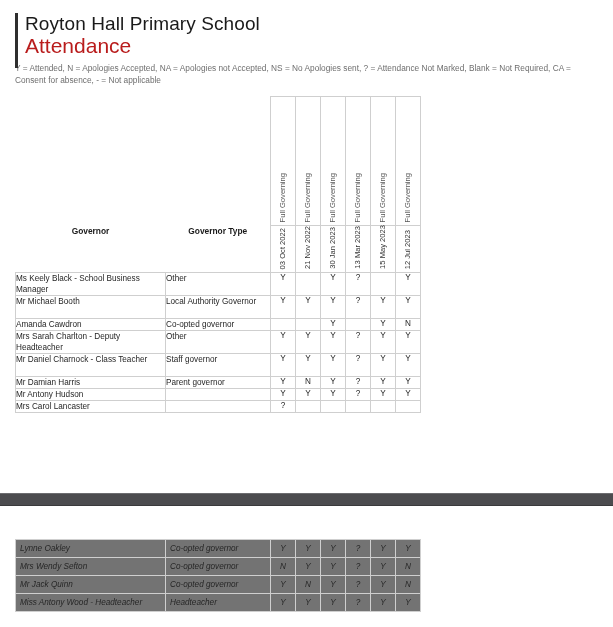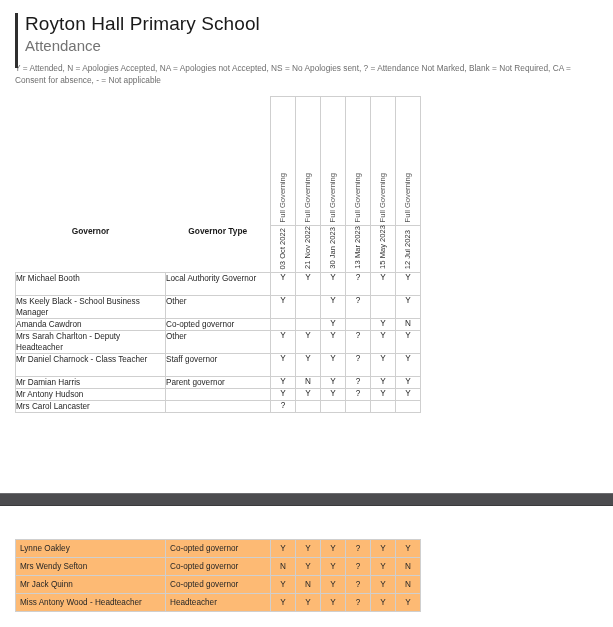--- a/index.html
+++ b/index.html
@@ -37,23 +37,23 @@
   .school-title {
     font-size: 19px;
     font-weight: normal;
     color: #1a1a1a;
     line-height: 23px;
     letter-spacing: 0.1px;
     margin: 0;
     padding: 0;
   }
   .page-subtitle {
-    font-size: 15px;
+    font-size: 21px;
     font-weight: normal;
-    color: #737373;
+    color: #b91c1c;
     line-height: 20px;
     margin: 0;
     padding: 1px 0 0 0;
   }
 
   
   .legend {
     margin: 7px 0 0 15px;
     width: 585px;
     font-size: 8.3px;
@@ -194,22 +194,23 @@
   }
   table.attendance2 {
     border-collapse: collapse;
     table-layout: fixed;
     font-size: 8.2px;
     color: #2b2b2b;
   }
   table.attendance2 td {
     border: 1px solid #cfcfcf;
     padding: 0;
-    background: #fdba74;
+    background: #737373;
     height: 11px;
+    font-style: italic;
   }
   table.attendance2 td.name-cell,
   table.attendance2 td.type-cell {
     padding: 3px 3px 3px 4px;
     line-height: 11px;
   }
   table.attendance2 td.mark-cell {
     text-align: center;
     padding: 3px 0 3px 0;
   }
@@ -307,37 +308,37 @@
         </td>
         <td class="rot-date-cell">
           <div class="rot-date-inner">
               <span class="rot-date">12 Jul 2023</span>
             </div>
         </td>
       </tr>
     </thead>
     <tbody>
       <tr class="r-tall">
+        <td class="name-cell">Ms Keely Black - School Business Manager</td>
+        <td class="type-cell">Other</td>
+        <td class="mark-cell">Y</td>
+        <td class="mark-cell"></td>
+        <td class="mark-cell">Y</td>
+        <td class="mark-cell">?</td>
+        <td class="mark-cell"></td>
+        <td class="mark-cell">Y</td>
+      </tr>
+      <tr class="r-tall">
         <td class="name-cell">Mr Michael Booth</td>
         <td class="type-cell">Local Authority Governor</td>
         <td class="mark-cell">Y</td>
         <td class="mark-cell">Y</td>
         <td class="mark-cell">Y</td>
         <td class="mark-cell">?</td>
         <td class="mark-cell">Y</td>
-        <td class="mark-cell">Y</td>
-      </tr>
-      <tr class="r-tall">
-        <td class="name-cell">Ms Keely Black - School Business Manager</td>
-        <td class="type-cell">Other</td>
-        <td class="mark-cell">Y</td>
-        <td class="mark-cell"></td>
-        <td class="mark-cell">Y</td>
-        <td class="mark-cell">?</td>
-        <td class="mark-cell"></td>
         <td class="mark-cell">Y</td>
       </tr>
       <tr class="r-short">
         <td class="name-cell">Amanda Cawdron</td>
         <td class="type-cell">Co-opted governor</td>
         <td class="mark-cell"></td>
         <td class="mark-cell"></td>
         <td class="mark-cell">Y</td>
         <td class="mark-cell"></td>
         <td class="mark-cell">Y</td>

